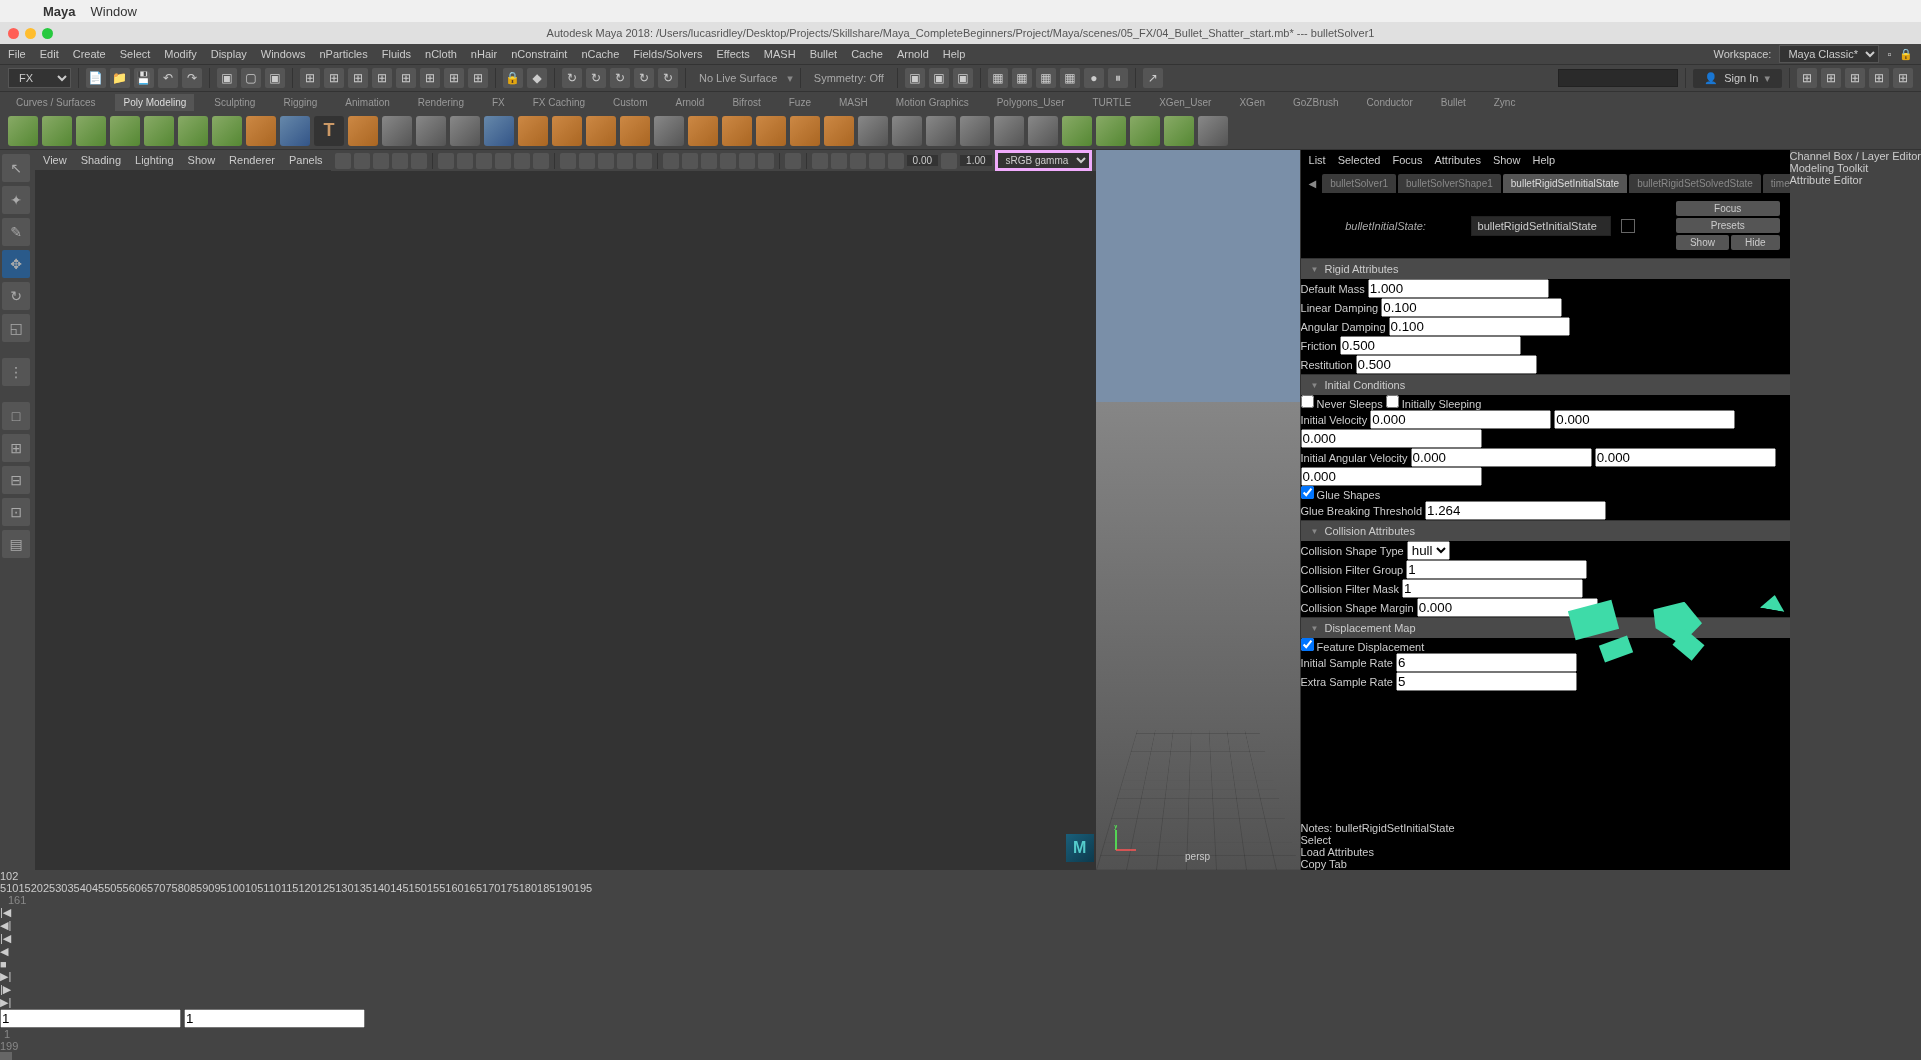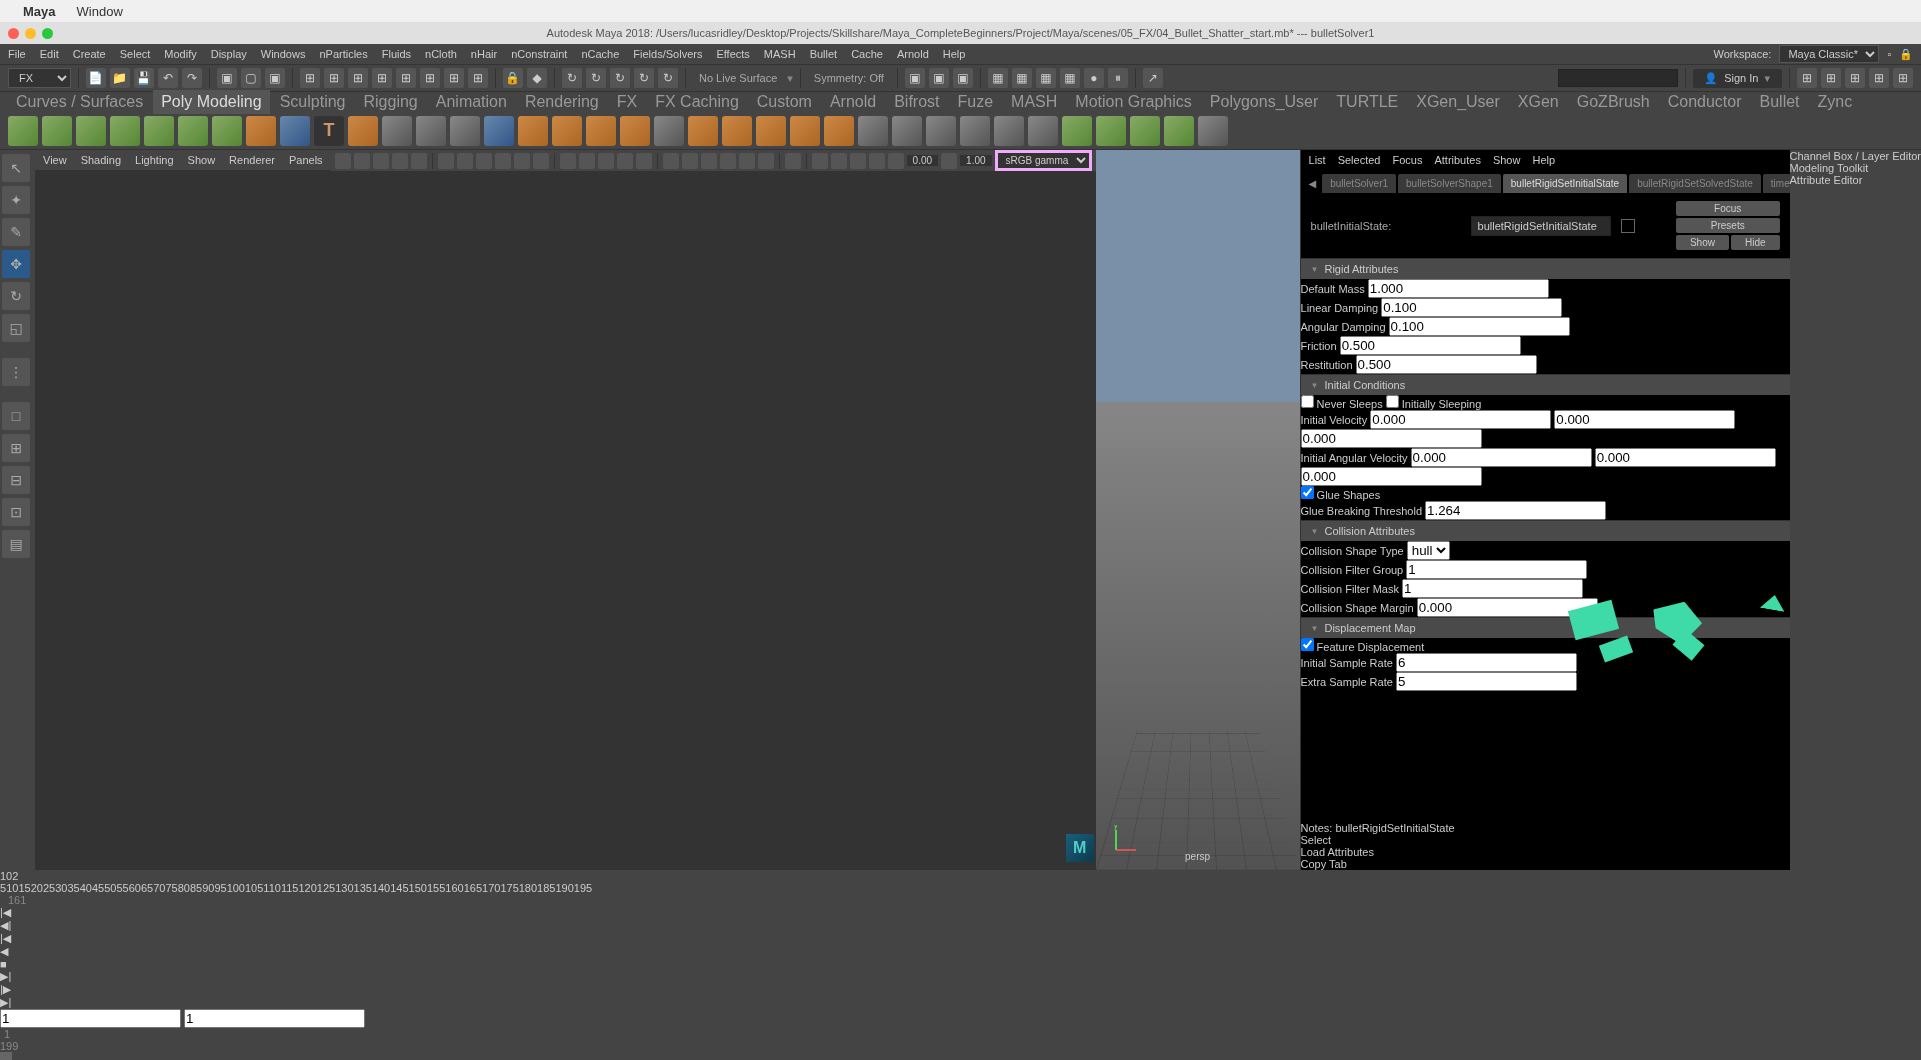--- a/index.html
+++ b/index.html
@@ -1,18 +1,18 @@
 <!DOCTYPE html>
 <html><head>
   <meta charset="utf-8">
   <style>
     * { margin: 0; padding: 0; box-sizing: border-box; font-family: Arial, sans-serif; }
     body { background: #444; color: #ccc; font-size: 11px; overflow: hidden; width: 1921px; height: 1060px; }
     
-    .mac-menubar { background: #f0f0f0; height: 22px; display: flex; align-items: center; padding: 0 2px; gap: 21px; color: #333; font-size: 13px; }
+    .mac-menubar { background: #f0f0f0; height: 22px; display: flex; align-items: center; padding: 0 28px; gap: 15px; color: #333; font-size: 13px; }
     .mac-menubar .apple { font-size: 14px; }
     .mac-menubar span { font-weight: normal; }
     .mac-menubar .bold { font-weight: bold; }
     
     .titlebar { background: #e0e0e0; height: 22px; display: flex; align-items: center; padding: 0 10px; color: #555; font-size: 11px; position: relative; }
     .titlebar .dots { display: flex; gap: 6px; position: absolute; left: 8px; }
     .titlebar .dot { width: 11px; height: 11px; border-radius: 50%; }
     .titlebar .red { background: #ff5f56; }
     .titlebar .yellow { background: #ffbd2e; }
     .titlebar .green { background: #27c93f; }
@@ -24,21 +24,21 @@
     .menubar select { background: #333; color: #ccc; border: 1px solid #555; font-size: 11px; padding: 1px 4px; }
     
     .toolbar1 { background: #444; height: 28px; display: flex; align-items: center; padding: 0 8px; gap: 4px; border-top: 1px solid #333; border-bottom: 1px solid #333; }
     .toolbar1 select { background: #333; color: #ccc; border: 1px solid #555; font-size: 11px; padding: 2px 20px 2px 6px; }
     .toolbar1 .icon { width: 20px; height: 20px; background: #555; border-radius: 2px; display: flex; align-items: center; justify-content: center; font-size: 12px; }
     .toolbar1 .sep { width: 1px; height: 20px; background: #333; margin: 0 3px; }
     .toolbar1 .label { color: #aaa; font-size: 11px; margin: 0 6px; }
     .toolbar1 .spacer { flex: 1; }
     .toolbar1 .signin { background: #333; padding: 3px 12px; border-radius: 2px; display: flex; align-items: center; gap: 6px; }
     
-    .shelf-tabs { background: #444; height: 20px; display: flex; align-items: center; padding: 0 8px; gap: 2px; font-size: 16px; }
+    .shelf-tabs { background: #444; height: 20px; display: flex; align-items: center; padding: 0 8px; gap: 12px; font-size: 10px; }
     .shelf-tabs .tab { padding: 3px 8px; color: #999; cursor: pointer; }
     .shelf-tabs .tab.active { background: #555; color: #ddd; }
     
     .shelf-icons { background: #444; height: 38px; display: flex; align-items: center; padding: 0 8px; gap: 4px; border-bottom: 1px solid #333; }
     .shelf-icons .icon { width: 30px; height: 30px; background: linear-gradient(135deg, #8a6, #583); border-radius: 3px; }
     .shelf-icons .icon.blue { background: linear-gradient(135deg, #68a, #358); }
     .shelf-icons .icon.orange { background: linear-gradient(135deg, #c84, #a62); }
     .shelf-icons .icon.gray { background: linear-gradient(135deg, #888, #555); }
     .shelf-icons .icon.text { background: #333; display:flex;align-items:center;justify-content:center;color:#c96;font-size:18px;font-weight:bold;}
     
@@ -68,21 +68,21 @@
     .viewport .maya-logo { position: absolute; bottom: 8px; left: -30px; width: 28px; height: 28px; background: linear-gradient(135deg, #1a5f7a, #0d3a4d); display:flex;align-items:center;justify-content:center;color:#5cc;font-size:16px;font-weight:bold;}
     
     .right-panel { width: 490px; background: #000000; display: flex; flex-direction: column; border-left: 1px solid #333; }
     .right-menu { height: 20px; display: flex; align-items: center; padding: 0 8px; gap: 12px; font-size: 11px; }
     .right-tabs { display: flex; padding: 4px 4px 0; gap: 2px; font-size: 10px; overflow: hidden; }
     .right-tabs .rtab { padding: 4px 8px; background: #3a3a3a; color: #888; border-radius: 2px 2px 0 0; white-space: nowrap; }
     .right-tabs .rtab.active { background: #555; color: #ddd; }
     .right-tabs .arrow { padding: 4px; color: #888; }
     
     .node-header { padding: 8px 10px; display: flex; align-items: center; gap: 10px; }
-    .node-header .label { text-align: left; width: 150px; font-size: 11px; color: #aaa; }
+    .node-header .label { text-align: center; width: 150px; font-size: 11px; color: #aaa; font-style: italic; }
     .node-header input { background: #2a2a2a; border: 1px solid #222; color: #ccc; padding: 3px 6px; font-size: 11px; width: 140px; }
     .node-header .btns { display: flex; flex-direction: column; gap: 2px; margin-left: auto; }
     .node-header .btn { background: #555; padding: 2px 14px; font-size: 10px; text-align: center; border-radius: 2px; }
     .node-header .btn-row { display: flex; gap: 2px; }
     
     .attr-section { border-top: 1px solid #333; }
     .section-header { padding: 4px 10px; background: #4a4a4a; display: flex; align-items: center; gap: 6px; font-size: 11px; cursor: pointer; }
     .section-header::before { content: "▼"; font-size: 8px; color: #888; }
     .attr-row { { .section-body { padding: 4px 0; } }
     .attr-row { display: flex; align-items: center; padding: 2px 10px; gap: 6px; }

